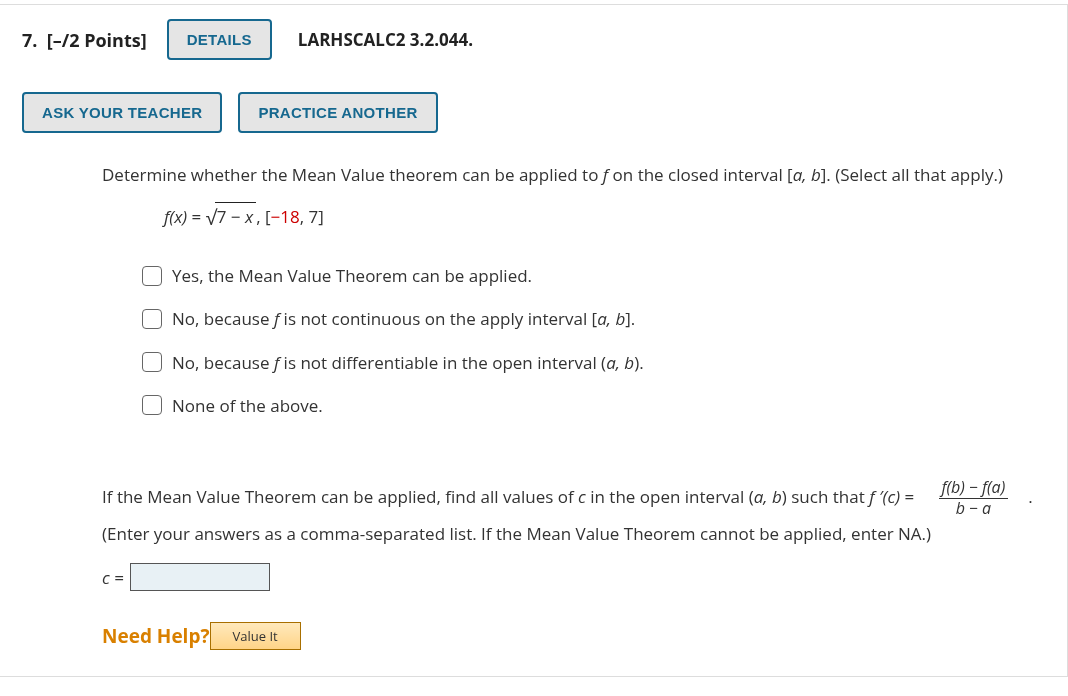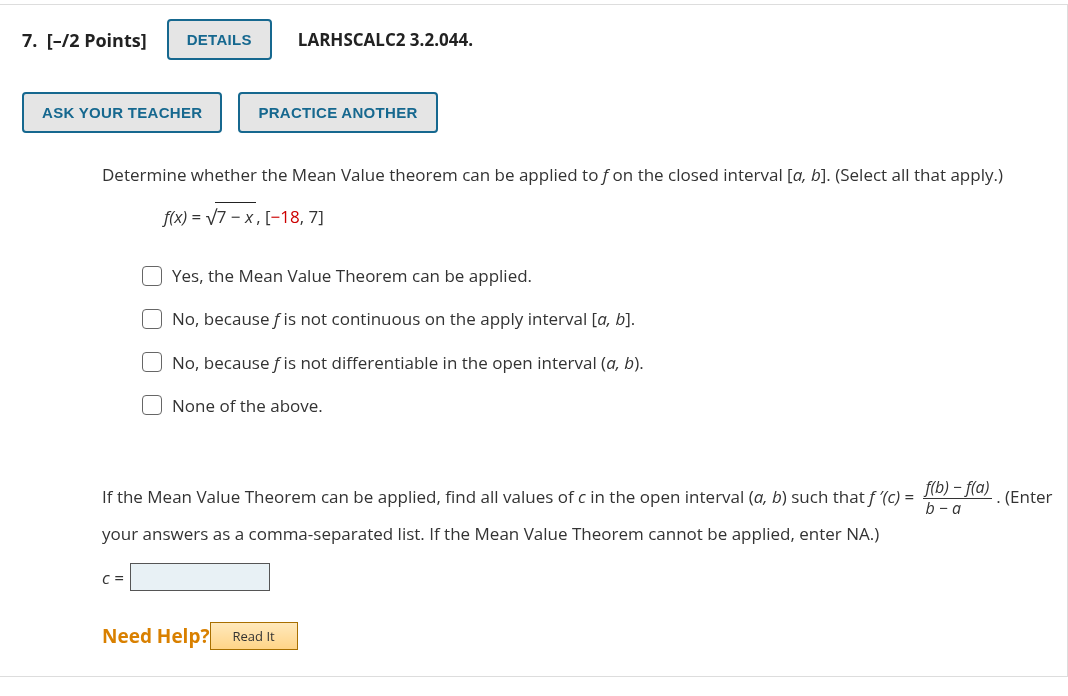--- a/index.html
+++ b/index.html
@@ -93,24 +93,25 @@
       width: 20px;
       height: 20px;
       border: 1.5px solid #666;
       border-radius: 4px;
       background: #fff;
       cursor: pointer;
       flex-shrink: 0;
     }
     .frac {
       display: inline-block;
+      text-align: center;
       vertical-align: middle;
       font-size: 16px;
       line-height: 1.1;
-      margin: 0 4px;
+      margin: 0 20px;
     }
     .frac-num {
       display: block;
       border-bottom: 1px solid #333;
       padding: 0 3px 1px;
     }
     .frac-den {
       display: block;
       padding: 1px 3px 0;
     }
@@ -201,17 +202,17 @@
       <span>If the Mean Value Theorem can be applied, find all values of </span><span class="ital">c</span><span> in the open interval (</span><span class="ital">a, b</span><span>) such that </span><span class="ital">f ′(c)</span><span> = </span><span class="frac"><span class="frac-num ital">f(b) − f(a)</span><span class="frac-den ital">b − a</span></span><span>. (Enter your answers as a comma-separated list. If the Mean Value Theorem cannot be applied, enter NA.)</span>
     </div>
 
     <div class="answer-row">
       <span class="ital">c =</span>
       <input class="answer-input" type="text" style="">
     </div>
 
     <div class="need-help-row">
       <span class="need-help-label">Need Help?</span>
-      <button class="read-it-btn">Read It</button>
+      <button class="read-it-btn">Value It</button>
     </div>
 
   </div>
 </div>
 
 </body></html>

